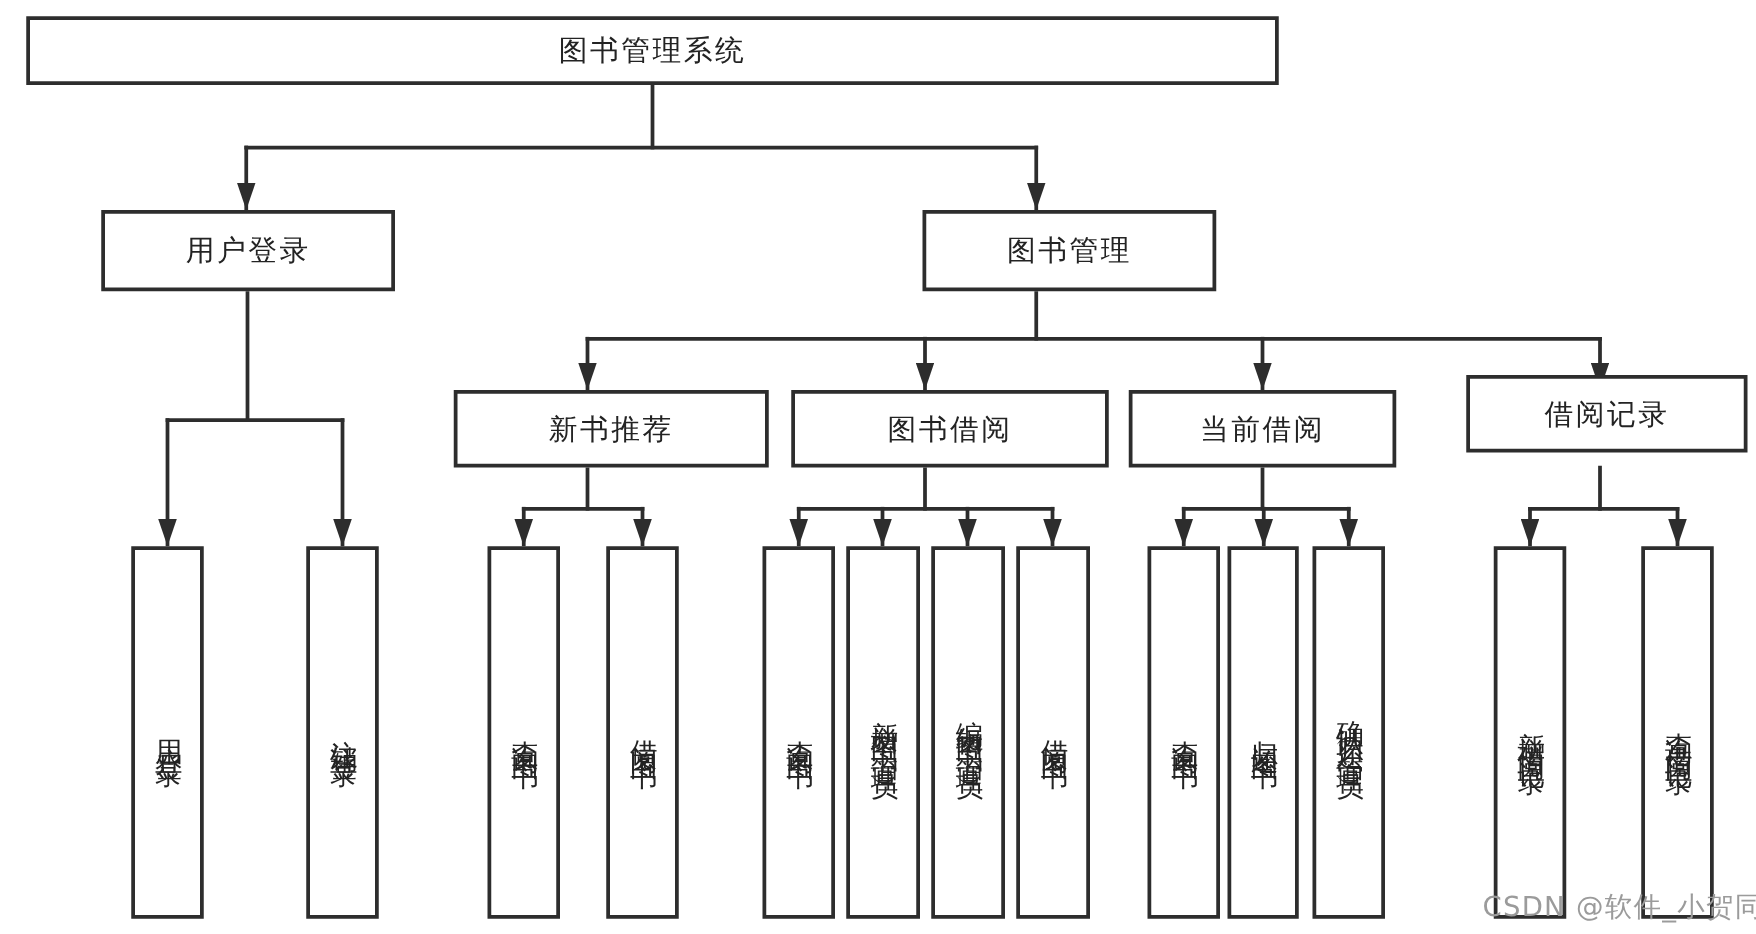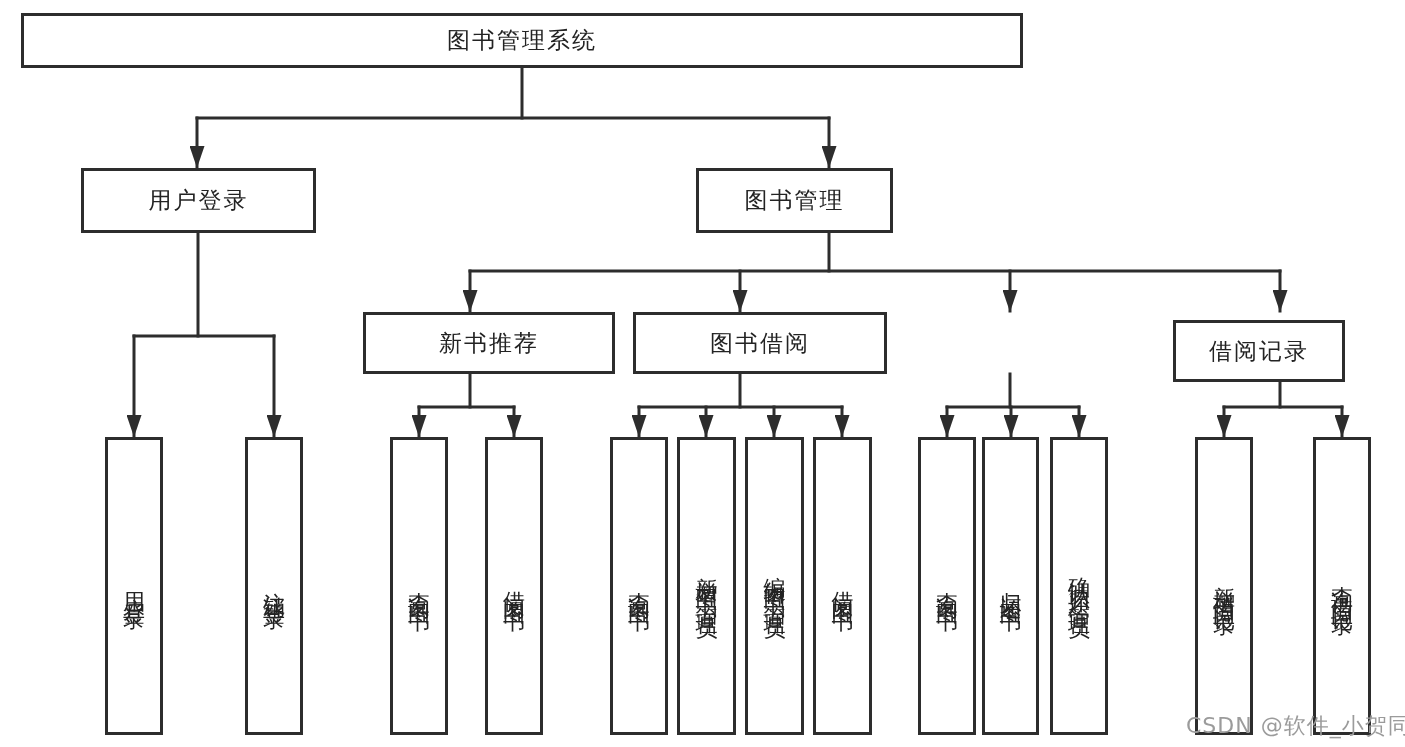--- a/index.html
+++ b/index.html
@@ -114,31 +114,34 @@
     <path d="M1342,407 V436" marker-end="url(#arw)"></path>
   </svg>
 
   <div class="node h-node" style="left:21px;top:13px;width:1002px;height:55px">
     <span>图书管理系统</span>
   </div>
 
   <div class="node h-node" style="left:81px;top:168px;width:235px;height:65px">
     <span>用户登录</span>
   </div>
-  <div class="node h-node" style="left:696px;top:168px;width:197px;height:65px">
+  <div class="node h-node" style="left:738px;top:168px;width:235px;height:65px">
     <span>图书管理</span>
   </div>
 
   <div class="node h-node" style="left:363px;top:312px;width:252px;height:62px">
     <span>新书推荐</span>
   </div>
   <div class="node h-node" style="left:633px;top:312px;width:254px;height:62px">
     <span>图书借阅</span>
   </div>
-  <div class="node h-node" style="left:1173px;top:320px;width:172px;height:62px">
+  <div class="node h-node" style="left:903px;top:312px;width:214px;height:62px">
+    <span>当前借阅</span>
+  </div>
+  <div class="node h-node" style="left:1173px;top:300px;width:225px;height:62px">
     <span>借阅记录</span>
   </div>
 
   <div class="node v-node" style="left:105px;top:437px;width:58px;height:298px">
     <span>用户登录</span>
   </div>
   <div class="node v-node" style="left:245px;top:437px;width:58px;height:298px">
     <span>注销登录</span>
   </div>
 

